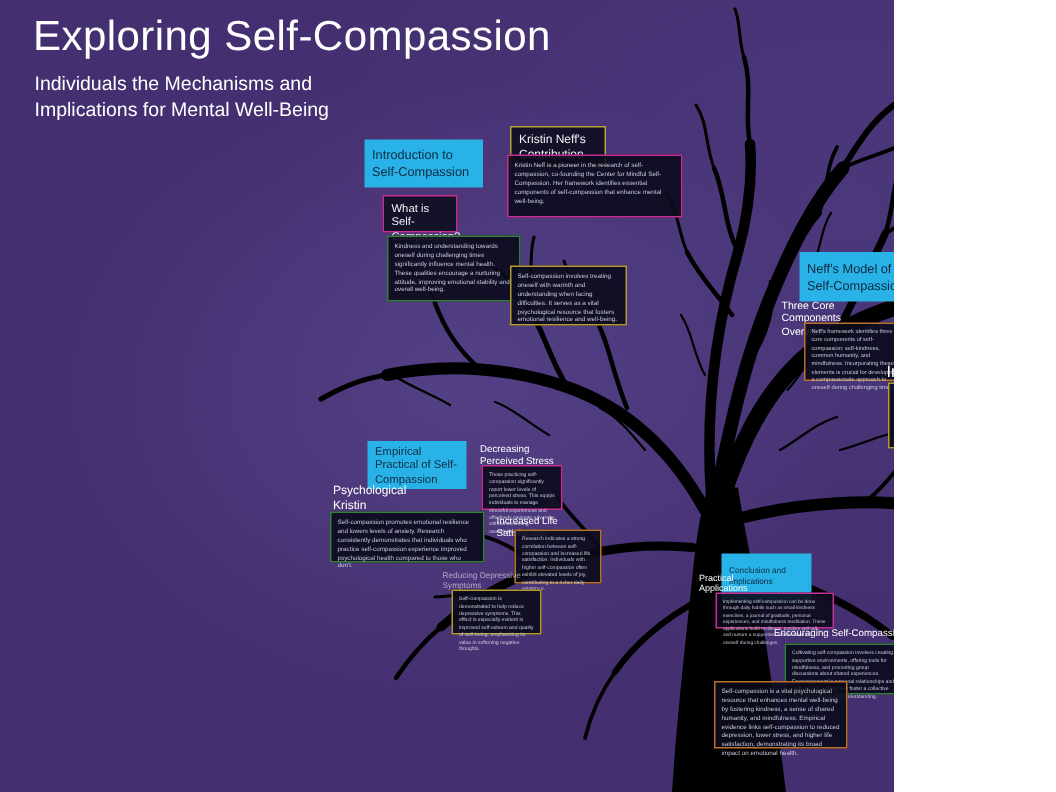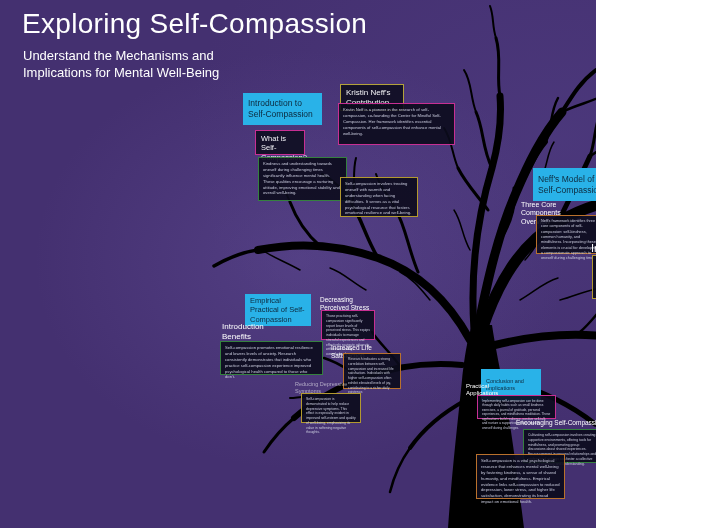--- a/index.html
+++ b/index.html
@@ -102,21 +102,21 @@
       <path d="M650,230 C664,224 676,214 688,210" stroke-width="1.5"></path>
       <path d="M430,300 C420,288 412,278 400,272" stroke-width="1.5"></path>
       <path d="M520,300 C534,292 544,282 558,278" stroke-width="1.5"></path>
       <path d="M560,300 C576,296 590,288 604,288" stroke-width="1.5"></path>
       <path d="M366,290 C352,282 342,272 330,268" stroke-width="1.5"></path>
       <path d="M300,270 C286,262 274,258 262,250" stroke-width="1.5"></path>
     </g>
   </svg>
 
   <div class="abs main-title" style="left:22px;top:8px;width:420px;">Exploring Self-Compassion</div>
-  <div class="abs sub-title" style="left:23px;top:48px;width:230px;">Understand the Mechanisms and Implications for Mental Well-Being</div>
+  <div class="abs sub-title" style="left:23px;top:48px;width:230px;">Individuals the Mechanisms and Implications for Mental Well-Being</div>
 
   <div class="abs topic" style="left:243px;top:93px;width:79px;height:27px;font-size:8.5px;">Introduction to Self-Compassion</div>
 
   <div class="abs titlebox b-gold" style="left:340px;top:84px;width:64px;height:27px;font-size:8px;">Kristin Neff's Contribution</div>
   <div class="abs frame b-pink" style="left:338px;top:103px;width:117px;height:42px;font-size:4.2px;">Kristin Neff is a pioneer in the research of self-compassion, co-founding the Center for Mindful Self-Compassion. Her framework identifies essential components of self-compassion that enhance mental well-being.</div>
 
   <div class="abs titlebox b-pink" style="left:255px;top:130px;width:50px;height:25px;font-size:7.5px;">What is Self-Compassion?</div>
   <div class="abs frame b-green" style="left:258px;top:157px;width:89px;height:44px;font-size:4.2px;">Kindness and understanding towards oneself during challenging times significantly influence mental health. These qualities encourage a nurturing attitude, improving emotional stability and overall well-being.</div>
   <div class="abs frame b-yellow" style="left:340px;top:177px;width:78px;height:40px;font-size:4.2px;">Self-compassion involves treating oneself with warmth and understanding when facing difficulties. It serves as a vital psychological resource that fosters emotional resilience and well-being.</div>
 
@@ -132,21 +132,21 @@
   <div class="abs frame b-green" style="left:611px;top:220px;width:56px;height:34px;font-size:3.4px;">Recognizing common humanity means acknowledging that suffering and personal inadequacy are part of the shared human experience. This perspective reduces feelings of isolation and fosters connection with others.</div>
 
   <div class="abs lbl" style="left:591px;top:242px;width:80px;font-size:11px;">Introduction</div>
   <div class="abs frame b-yellow" style="left:592px;top:255px;width:59px;height:44px;font-size:3.4px;">Mindfulness means holding painful thoughts and feelings in balanced awareness, without suppressing or exaggerating them. This balanced perspective allows honest, gentle awareness of the present moment during times of difficulty.</div>
 
   <div class="abs topic" style="left:245px;top:294px;width:66px;height:28px;font-size:7.5px;">Empirical Practical of Self-Compassion</div>
 
   <div class="abs lbl" style="left:320px;top:296px;width:55px;font-size:6.5px;">Decreasing Perceived Stress</div>
   <div class="abs frame b-pink" style="left:321px;top:310px;width:54px;height:30px;font-size:3.4px;">Those practicing self-compassion significantly report lower levels of perceived stress. This equips individuals to manage stressful experiences and effectively navigate adversity without becoming overwhelmed.</div>
 
-  <div class="abs lbl" style="left:222px;top:322px;width:60px;font-size:8px;">Introduction Benefits</div>
+  <div class="abs lbl" style="left:222px;top:322px;width:60px;font-size:8px;">Psychological Kristin</div>
   <div class="abs frame b-green" style="left:220px;top:341px;width:103px;height:34px;font-size:4.2px;">Self-compassion promotes emotional resilience and lowers levels of anxiety. Research consistently demonstrates that individuals who practice self-compassion experience improved psychological health compared to those who don't.</div>
 
   <div class="abs lbl" style="left:331px;top:344px;width:50px;font-size:6.5px;">Increased Life Satisfaction</div>
   <div class="abs frame b-orange" style="left:343px;top:353px;width:58px;height:36px;font-size:3.4px;">Research indicates a strong correlation between self-compassion and increased life satisfaction. Individuals with higher self-compassion often exhibit elevated levels of joy, contributing to a richer daily existence.</div>
 
   <div class="abs lbl" style="left:295px;top:381px;width:55px;font-size:5.5px;opacity:.55;">Reducing Depressive Symptoms</div>
   <div class="abs frame b-yellow" style="left:301px;top:393px;width:60px;height:30px;font-size:3.4px;">Self-compassion is demonstrated to help reduce depressive symptoms. This effect is especially evident in improved self-esteem and quality of well-being, emphasizing its value in softening negative thoughts.</div>
 
   <div class="abs topic" style="left:481px;top:369px;width:60px;height:13px;font-size:5.5px;">Conclusion and Implications</div>
 

